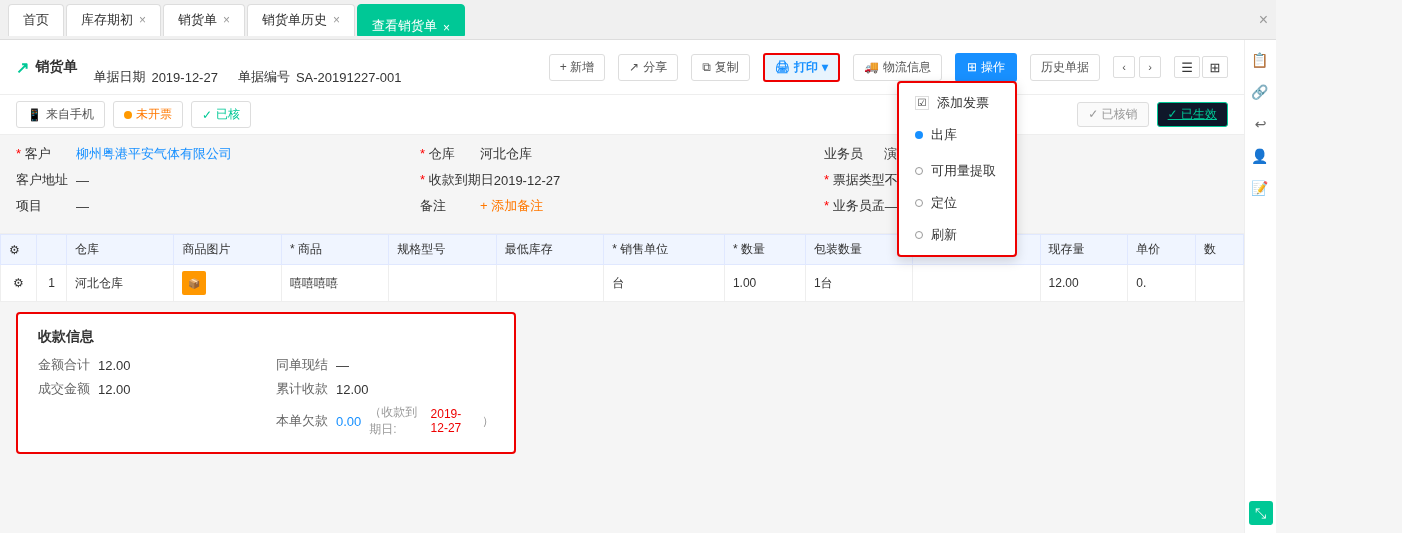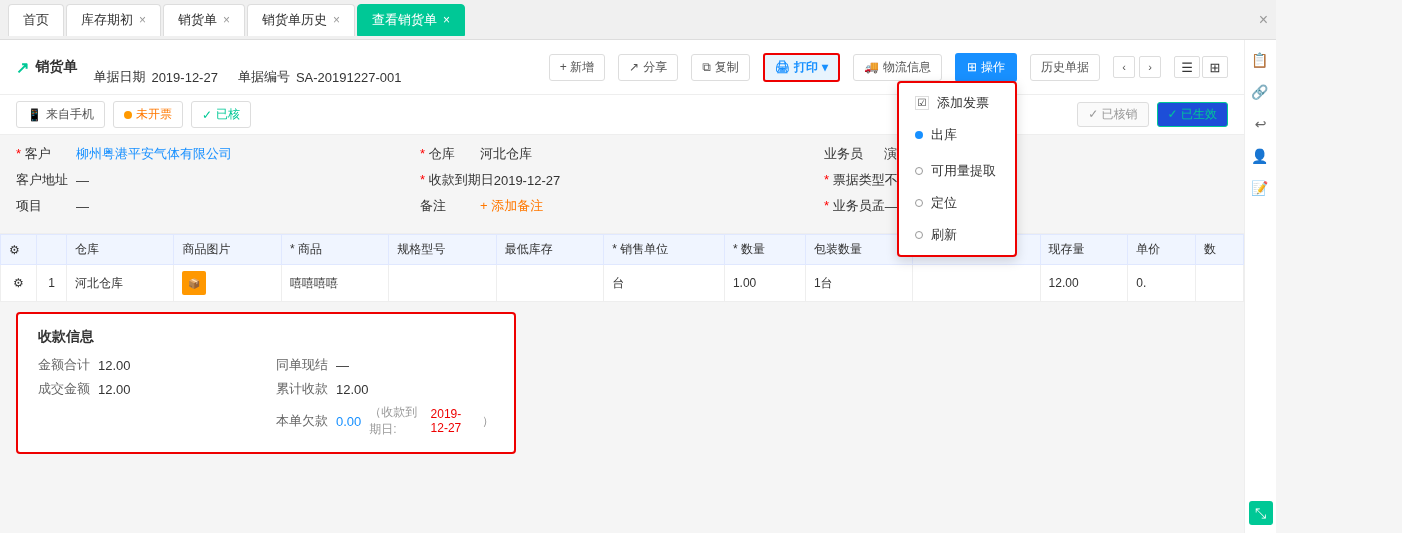--- a/index.html
+++ b/index.html
@@ -9,21 +9,21 @@
     .tab-bar {
       display: flex; align-items: center; background: #f0f0f0; border-bottom: 1px solid #ddd;
       height: 40px; padding: 0 8px; position: relative;
     }
     .tab-item {
       display: flex; align-items: center; padding: 0 14px; height: 32px; background: #fff;
       border: 1px solid #ddd; border-bottom: none; margin-right: 2px; cursor: pointer;
       font-size: 13px; white-space: nowrap; border-radius: 4px 4px 0 0;
     }
     .tab-item.active { background: #fff; border-bottom: 1px solid #fff; z-index: 1; }
-    .tab-item.highlighted { background: #00c896; color: #fff; border-color: #00c896; }
+    .tab-item.highlighted { background: #00c896; color: #fff; border-color: #00c896; align-items: flex-end; }
     .tab-close { margin-left: 6px; font-size: 12px; cursor: pointer; color: #999; }
     .tab-item.highlighted .tab-close { color: #fff; }
     .tab-bar-close { position: absolute; right: 8px; top: 50%; transform: translateY(-50%); cursor: pointer; font-size: 16px; color: #999; }
     
     
     .doc-header {
       display: flex; align-items: center; padding: 8px 16px; border-bottom: 1px solid #eee;
       background: #fff; gap: 16px;
     }
     .doc-title { display: flex; align-items: center; gap: 6px; font-size: 14px; font-weight: bold; color: #333; }
@@ -34,21 +34,21 @@
     .btn-action {
       display: flex; align-items: center; gap: 4px; padding: 4px 10px; border: 1px solid #ddd;
       background: #fff; cursor: pointer; border-radius: 3px; font-size: 12px; color: #555; white-space: nowrap;
     }
     .btn-action.highlighted { background: #e6f7ff; border-color: #1890ff; color: #1890ff; font-weight: bold; }
     .status-badge {
       display: inline-flex; align-items: flex-end; padding: 3px 10px; border-radius: 3px; font-size: 12px;
       border: 1px solid;
     }
     .badge-cancelled { color: #999; border-color: #ddd; background: #fafafa; }
-    .badge-effective { color: #00c896; border-color: #00c896; background: #1d4ed8; }
+    .badge-effective { color: #00c896; border-color: #00c896; background: #0f172a; text-decoration: underline; }
     
     .nav-arrows { display: flex; gap: 4px; }
     .nav-arrow { width: 22px; height: 22px; border: 1px solid #ddd; background: #fff; cursor: pointer; display: flex; align-items: center; justify-content: center; border-radius: 2px; font-size: 11px; color: #555; }
     .view-toggle { display: flex; gap: 2px; }
     .view-btn { width: 26px; height: 22px; border: 1px solid #ddd; background: #fff; cursor: pointer; display: flex; align-items: center; justify-content: center; border-radius: 2px; font-size: 13px; }
     
     
     .toolbar-row {
       display: flex; align-items: center; justify-content: flex-end; padding: 6px 16px;
       border-bottom: 1px solid #eee; gap: 8px; background: #fff;

